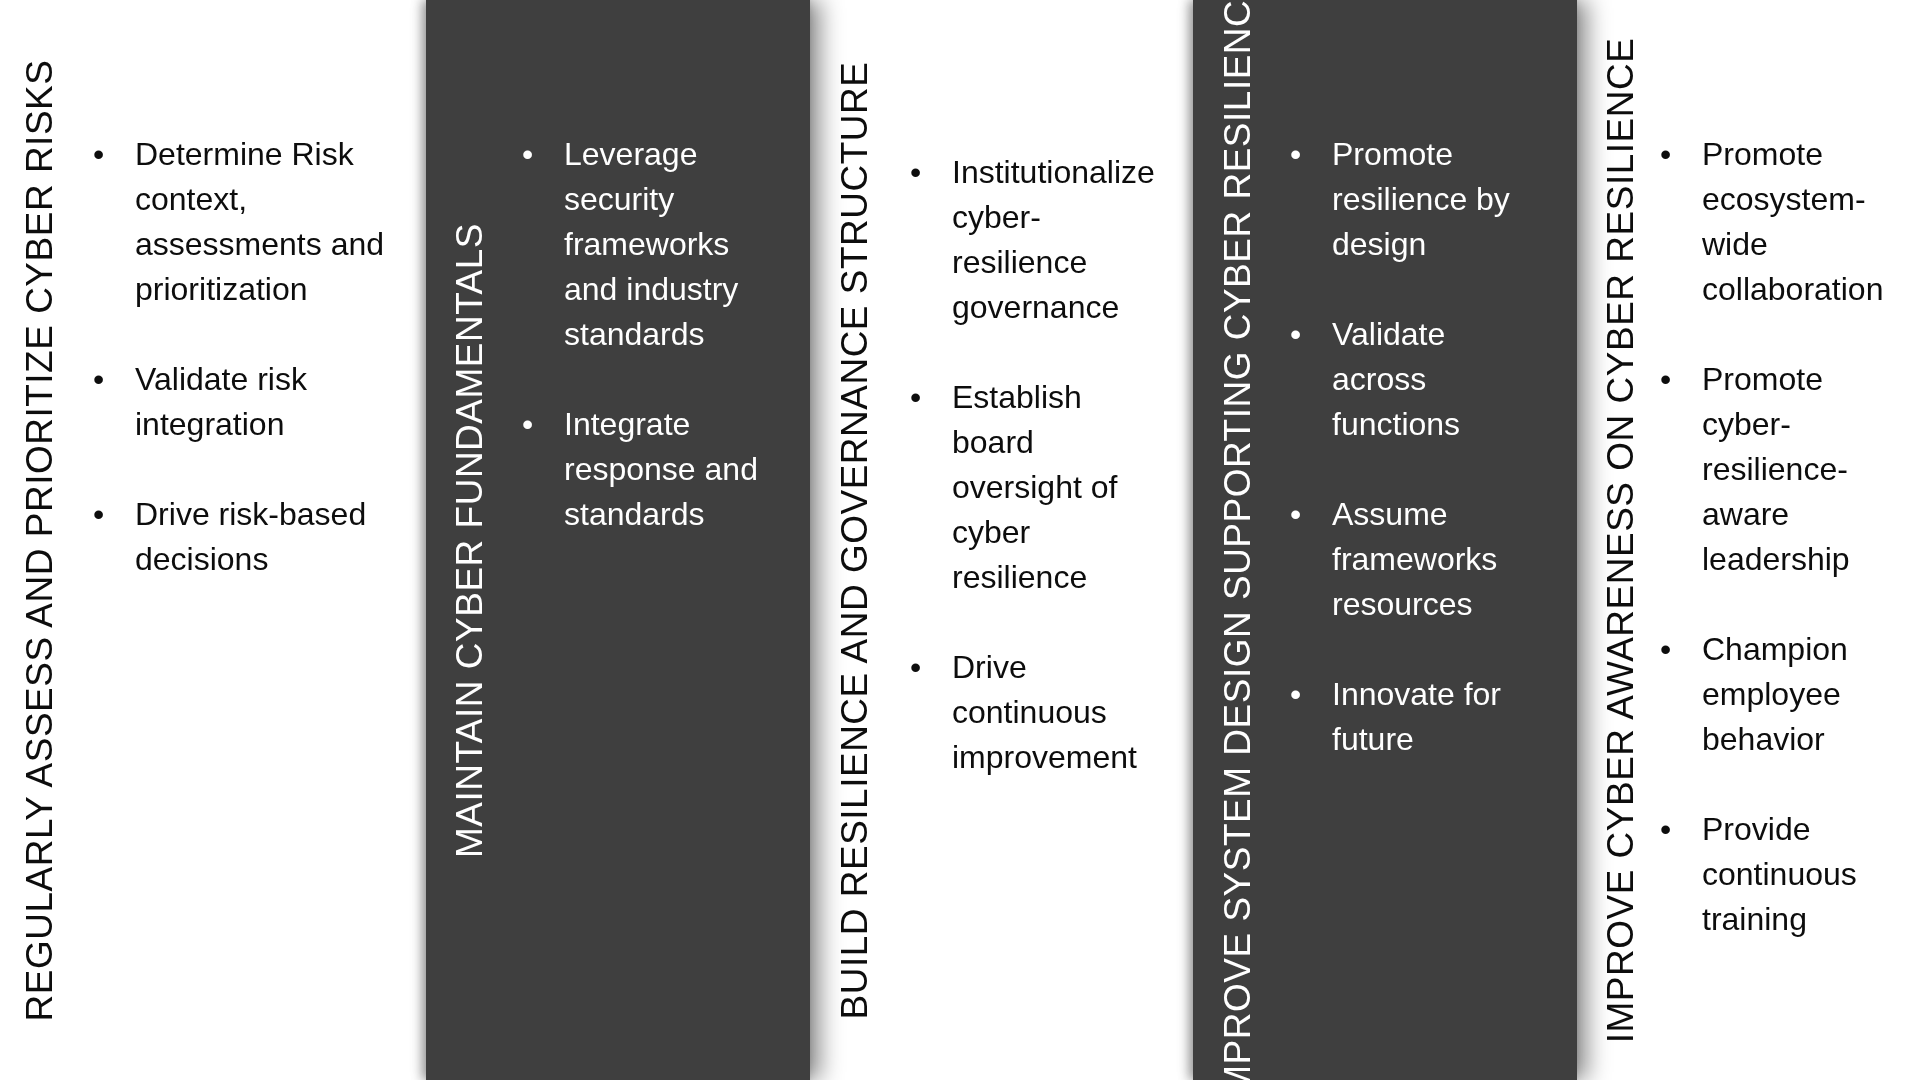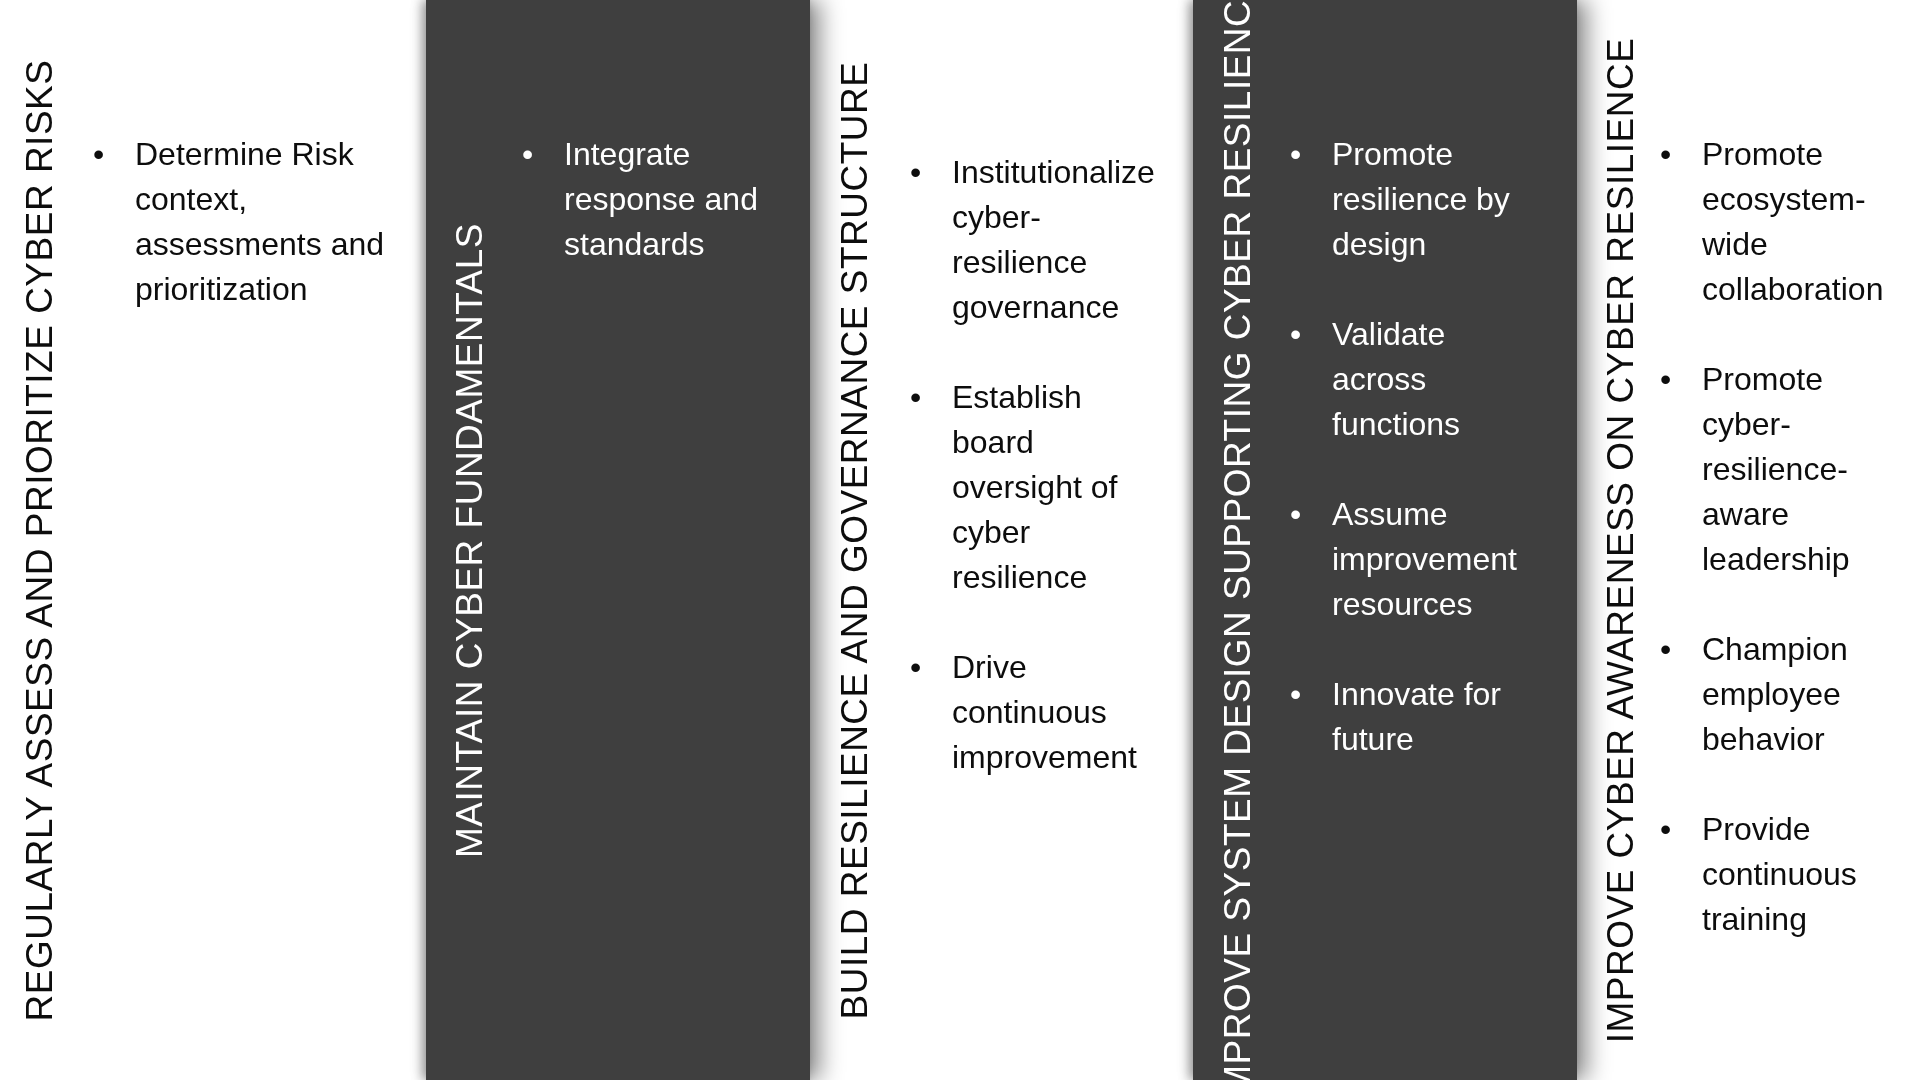--- a/index.html
+++ b/index.html
@@ -85,28 +85,37 @@
 
   <section class="col light col-1">
     <div class="vtitle">
       <span>REGULARLY ASSESS AND PRIORITIZE CYBER RISKS</span>
     </div>
     <ul class="bullets">
       <li>Determine Risk
 context,
 assessments and
 prioritization</li>
+      <li>Validate risk
+integration</li>
+      <li>Drive risk-based
+decisions</li>
     </ul>
   </section>
 
   <section class="col dark col-2">
     <div class="vtitle">
       <span>MAINTAIN CYBER FUNDAMENTALS</span>
     </div>
     <ul class="bullets">
+      <li>Leverage
+security
+frameworks
+and industry
+standards</li>
       <li>Integrate
 response and
 standards</li>
     </ul>
   </section>
 
   <section class="col light col-3">
     <div class="vtitle">
       <span>BUILD RESILIENCE AND GOVERNANCE STRUCTURE</span>
     </div>
@@ -131,21 +140,21 @@
       <span>IMPROVE SYSTEM DESIGN SUPPORTING CYBER RESILIENCE</span>
     </div>
     <ul class="bullets">
       <li>Promote
 resilience by
 design</li>
       <li>Validate
 across
 functions</li>
       <li>Assume
-improvement
+frameworks
 resources</li>
       <li>Innovate for
 future</li>
     </ul>
   </section>
 
   <section class="col light col-5">
     <div class="vtitle">
       <span>IMPROVE CYBER AWARENESS ON CYBER RESILIENCE</span>
     </div>

